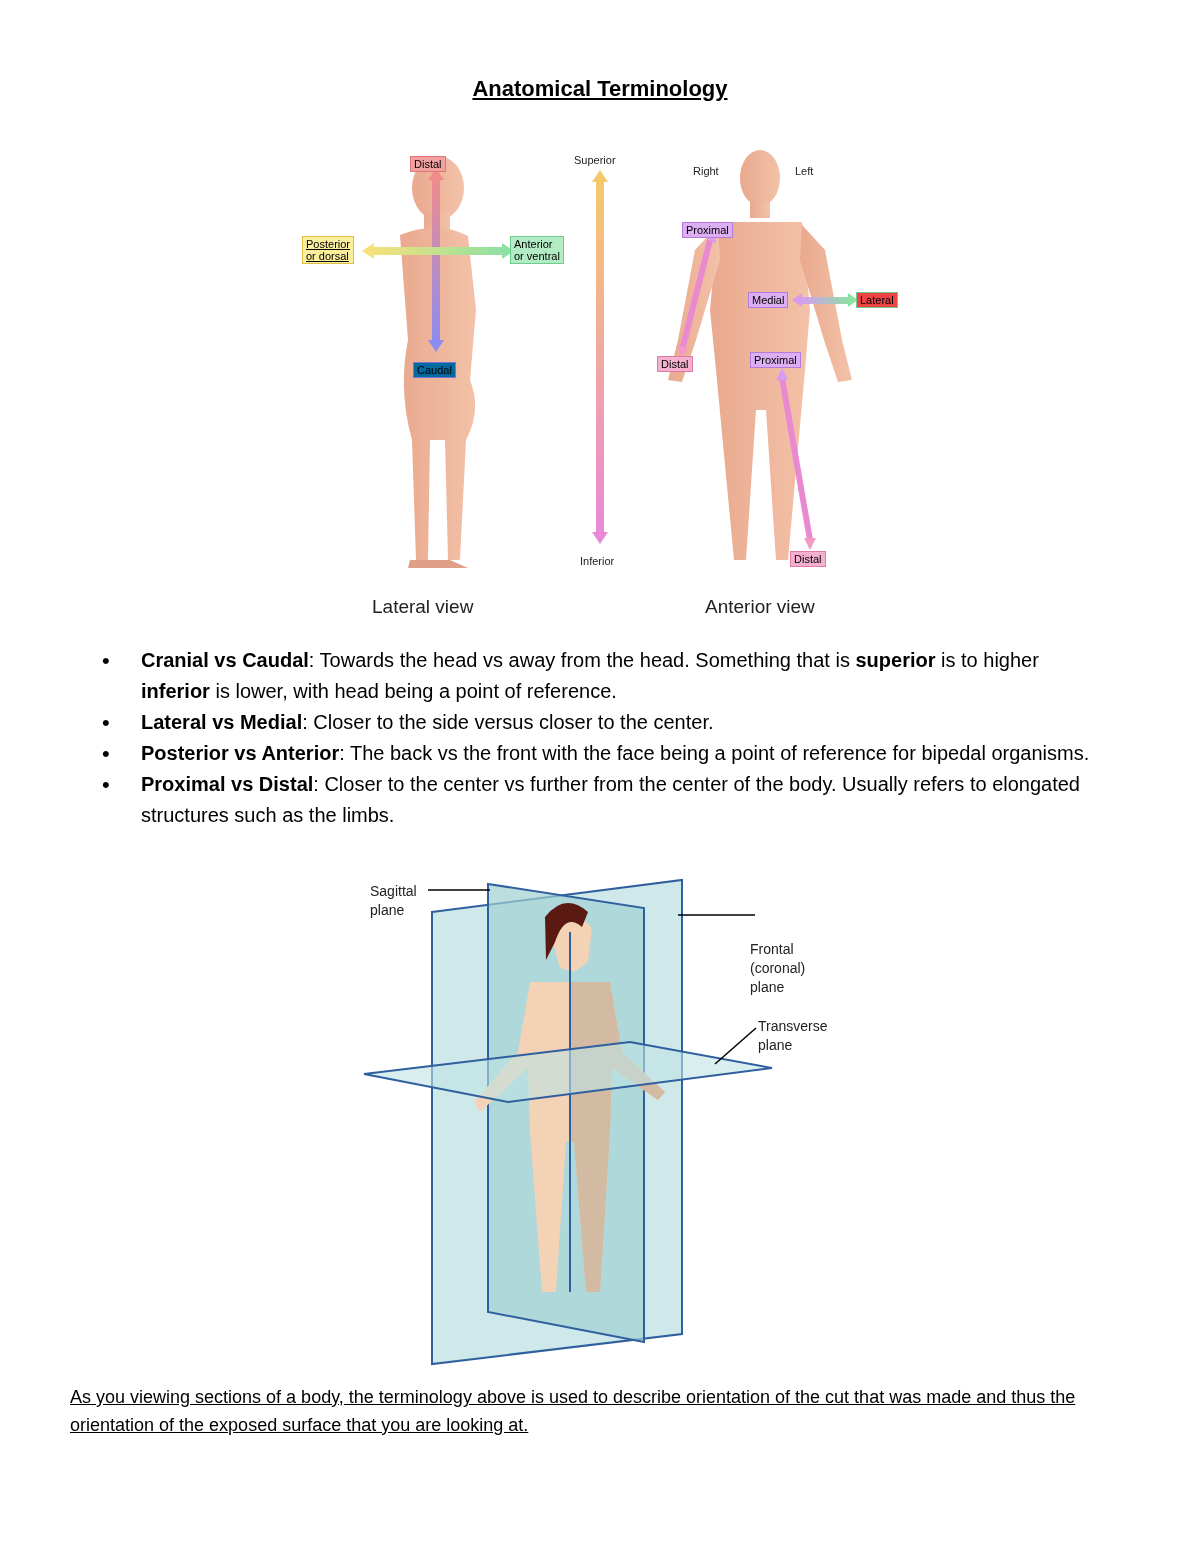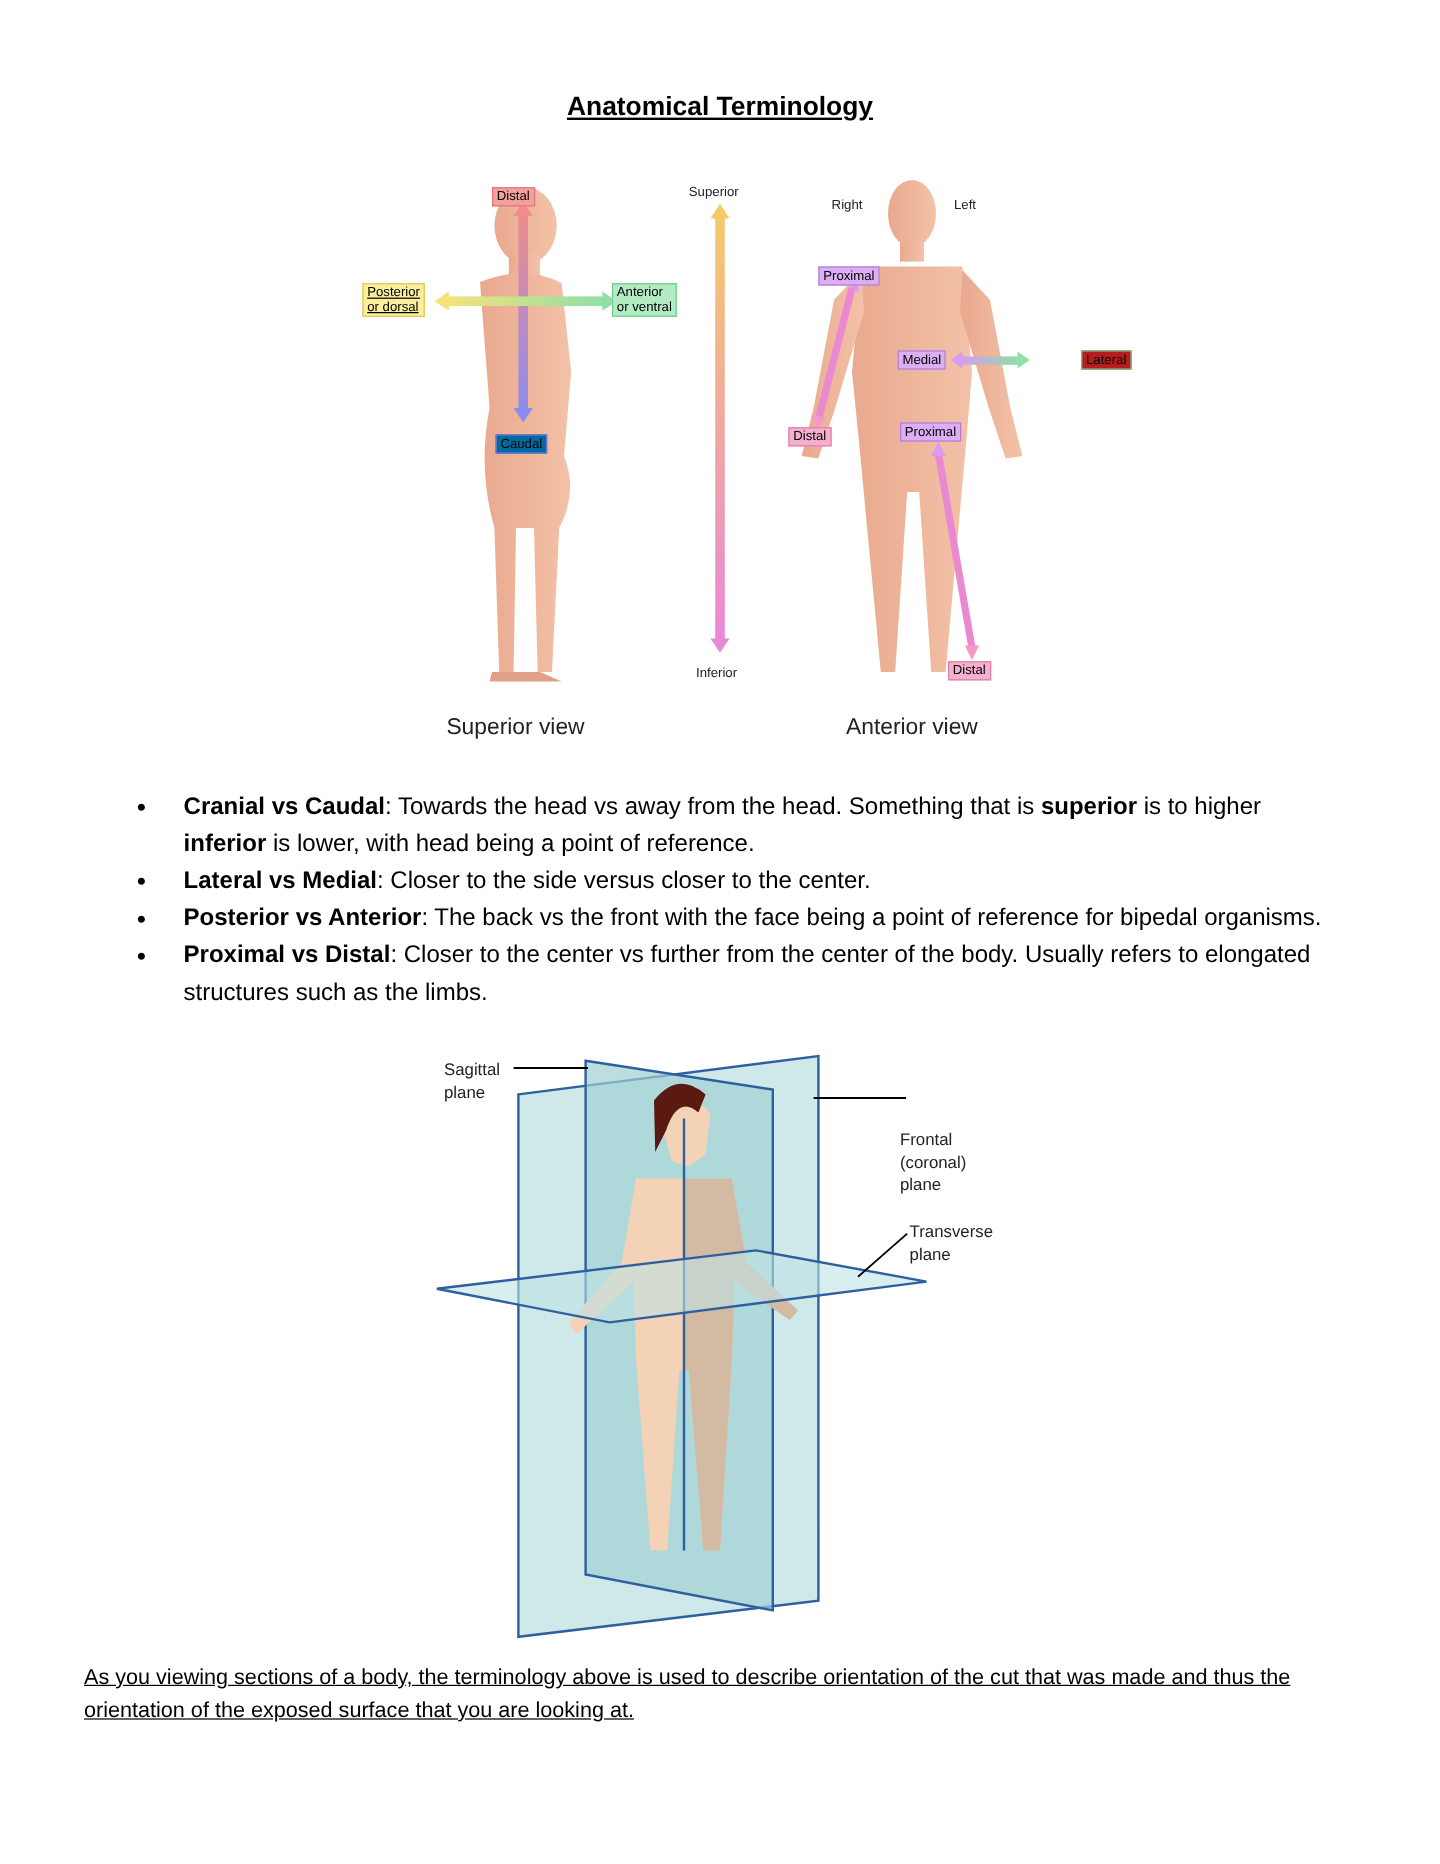--- a/index.html
+++ b/index.html
@@ -4,21 +4,21 @@
 <style>
   html, body { margin: 0; padding: 0; background: #ffffff; }
   body { width: 1200px; height: 1553px; position: relative; overflow: hidden;
          font-family: "Liberation Sans", sans-serif; color: #000; }
   .title { position: absolute; top: 76px; left: 0; width: 1200px; text-align: center;
            font-size: 22px; font-weight: bold; text-decoration: underline; }
   .fig1 { position: absolute; left: 290px; top: 140px; width: 640px; height: 490px; }
   .lbl { position: absolute; font-size: 11px; border: 1px solid; padding: 1px 3px; line-height: 12px; white-space: nowrap; }
   .plain { position: absolute; font-size: 11px; white-space: nowrap; color: #222; }
   .caption { position: absolute; font-size: 19px; color: #222; }
-  ul.terms { position: absolute; left: 100px; top: 645px; width: 1010px; margin: 12px; padding: 0; list-style: none;
+  ul.terms { position: absolute; left: 100px; top: 645px; width: 1010px; margin: 0; padding: 0; list-style: none;
              font-size: 20px; line-height: 31px; }
   ul.terms li { position: relative; padding-left: 41px; }
   ul.terms li::before { content: "\2022"; position: absolute; left: 2px; top: 0; font-size: 22px; }
   .fig2 { position: absolute; left: 360px; top: 872px; width: 480px; height: 495px; }
   .footer { position: absolute; left: 70px; top: 1383px; width: 1060px; font-size: 18px; line-height: 28px; text-decoration: underline; }
 </style>
 </head>
 <body>
 
 <div class="title">Anatomical Terminology</div>
@@ -98,25 +98,25 @@
     <div>Anterior</div>
     <div>or ventral</div>
   </div>
   <div class="plain" style="left:284px; top:14px;">Superior</div>
   <div class="plain" style="left:290px; top:415px;">Inferior</div>
   <div class="plain" style="left:403px; top:25px;">Right</div>
   <div class="plain" style="left:505px; top:25px;">Left</div>
   <div class="lbl" style="left:392px; top:82px; background:#dcaef2; border-color:#b67ad8;">Proximal</div>
   <div class="lbl" style="left:367px; top:216px; background:#f5b0d0; border-color:#e07aa8;">Distal</div>
   <div class="lbl" style="left:458px; top:152px; background:#dcaef2; border-color:#b67ad8;">Medial</div>
-  <div class="lbl" style="left:566px; top:152px; background:#b91c1c; border-color:#6dcd8a;margin-left:45px;">Lateral</div>
+  <div class="lbl" style="left:566px; top:152px; background:#ef4444; border-color:#6dcd8a;">Lateral</div>
   <div class="lbl" style="left:460px; top:212px; background:#dcaef2; border-color:#b67ad8;">Proximal</div>
   <div class="lbl" style="left:500px; top:411px; background:#f5b0d0; border-color:#e07aa8;">Distal</div>
 
-  <div class="caption" style="left:82px; top:456px;">Superior view</div>
+  <div class="caption" style="left:82px; top:456px;">Lateral view</div>
   <div class="caption" style="left:415px; top:456px;">Anterior view</div>
 </div>
 
 <ul class="terms">
   <li>
     <b>Cranial vs Caudal</b><span>: Towards the head vs away from the head.  Something that is </span><b>superior</b><span> is to higher </span><b>inferior</b><span> is lower, with head being a point of reference.</span>
   </li>
   <li>
     <b>Lateral vs Medial</b><span>: Closer to the side versus closer to the center.</span>
   </li>

